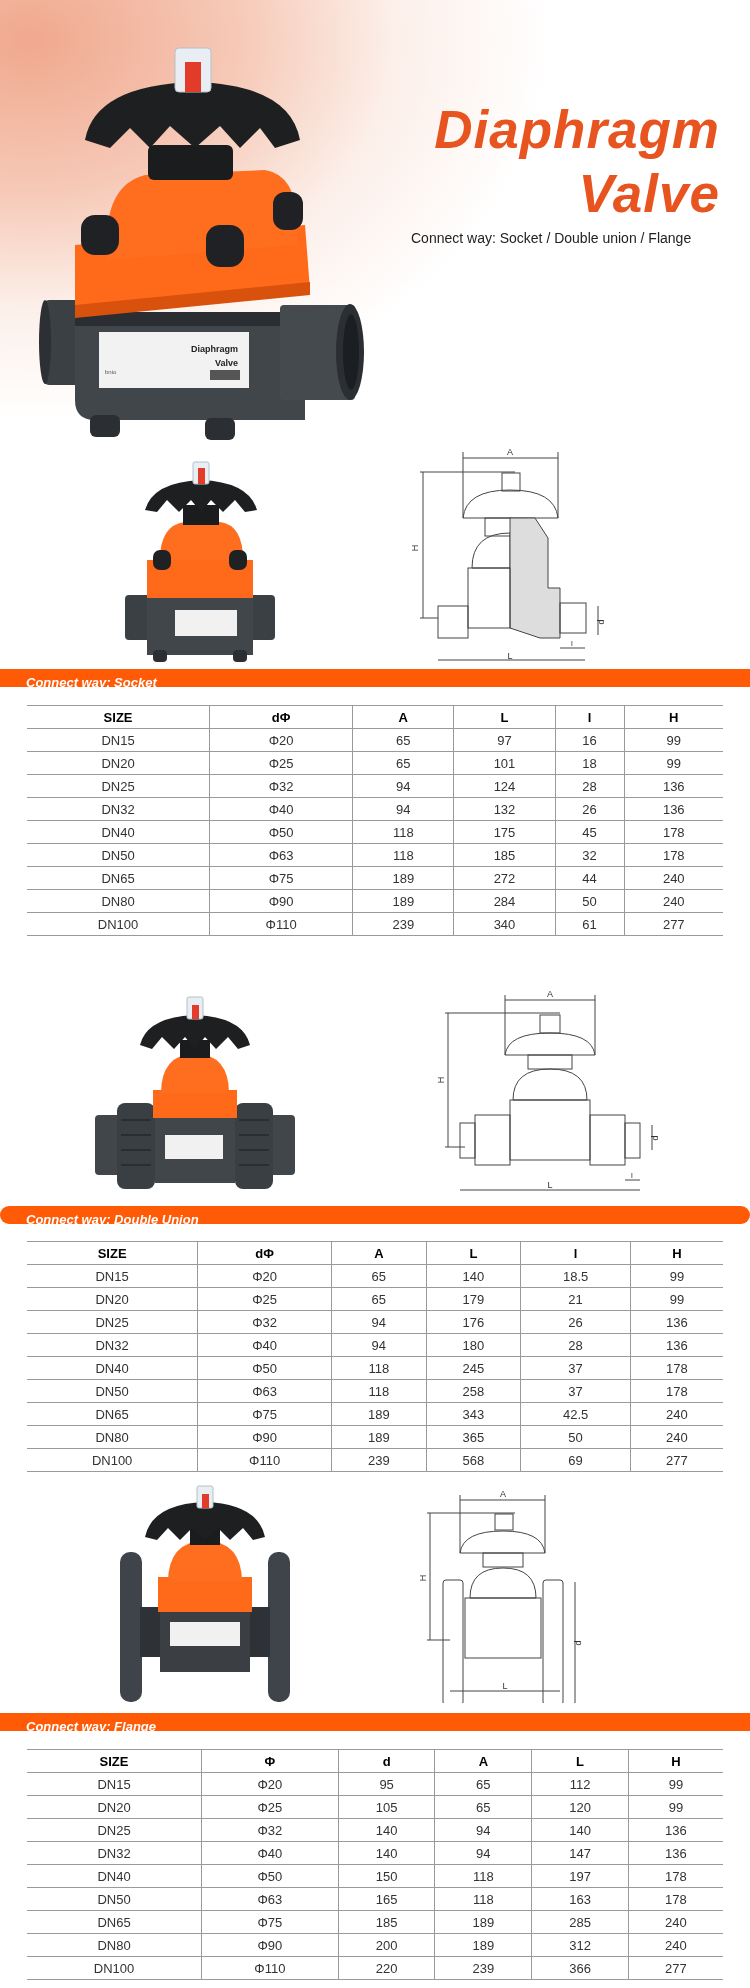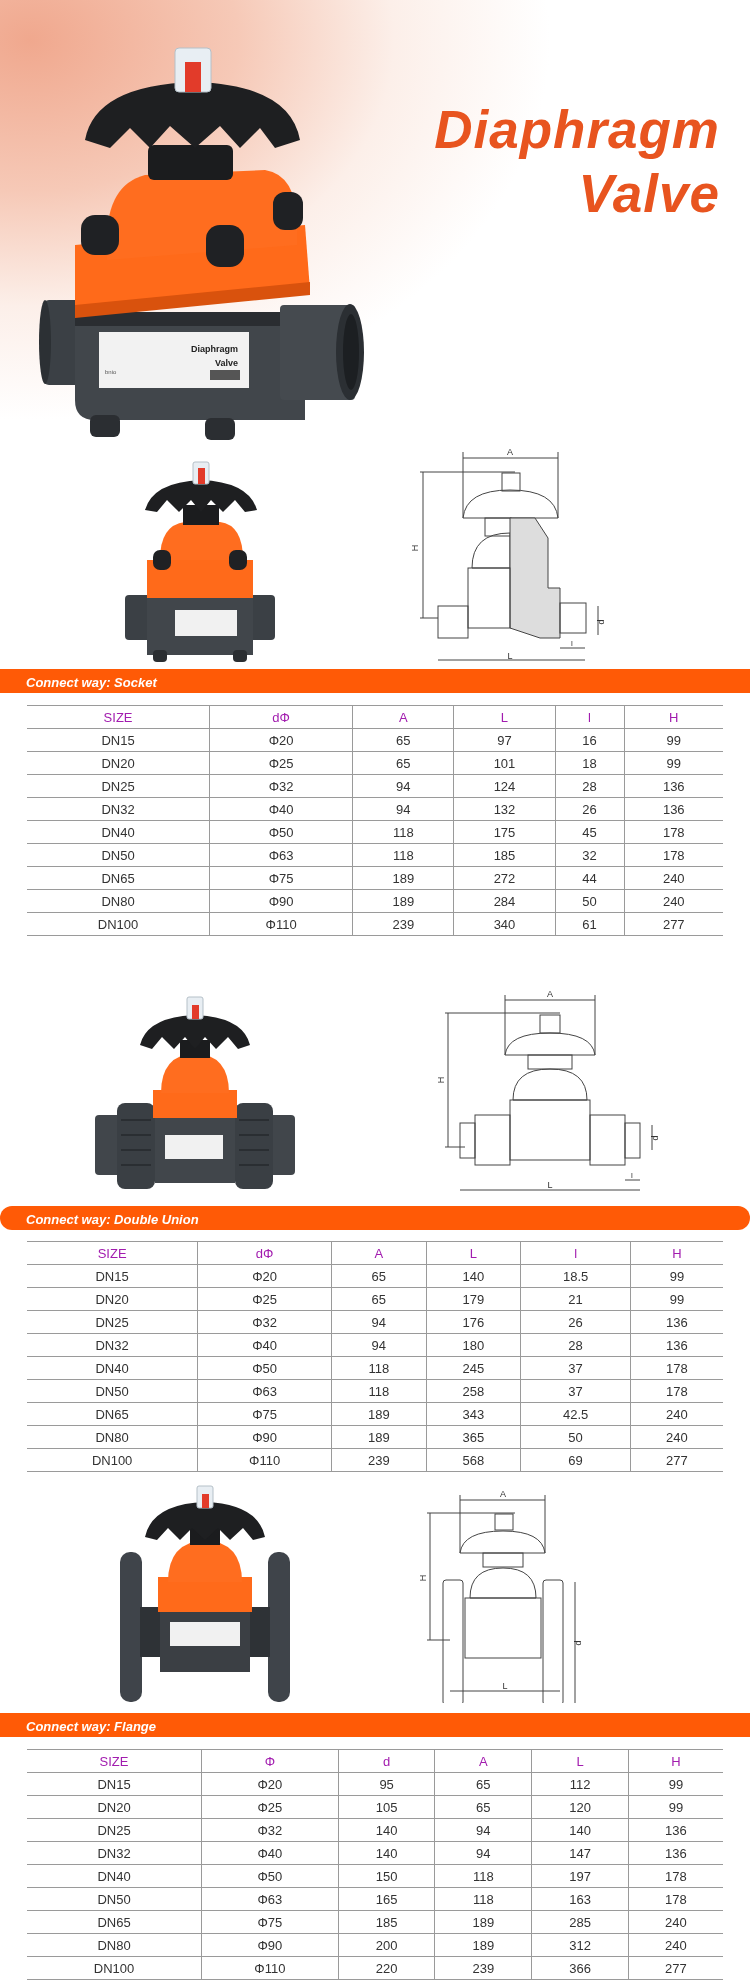--- a/index.html
+++ b/index.html
@@ -1,25 +1,25 @@
 <!DOCTYPE html>
 <html><head>
 <meta charset="utf-8">
 <style>
   html, body { margin:0; padding:0; background:#ffffff; }
   body { width:750px; height:1988px; position:relative; overflow:hidden; font-family:"Liberation Sans", sans-serif; color:#333; }
   .hero { position:absolute; left:0; top:0; width:750px; height:440px;
     background: radial-gradient(ellipse 520px 380px at 30px 40px, #f0a88e 0%, #f6c9b7 40%, #fcefe9 70%, #ffffff 100%); }
   .title { position:absolute; right:30px; top:98px; text-align:right; color:#e8541f; font-weight:bold; font-style:italic; font-size:53px; line-height:64px; letter-spacing:1px; }
   .specs { position:absolute; left:411px; top:226px; font-size:14px; color:#222; line-height:25px; }
-  .band { position:absolute; left:0; width:750px; height:24px; background:#ff5a06; color:#ffffff; font-weight:bold; font-style:italic; font-size:13px; line-height:27px; padding-left:26px; box-sizing:border-box; }
+  .band { position:absolute; left:0; width:750px; height:18px; background:#ff5a06; color:#ffffff; font-weight:bold; font-style:italic; font-size:13px; line-height:27px; padding-left:26px; box-sizing:border-box; }
   table.spec { position:absolute; left:27px; width:696px; border-collapse:collapse; font-size:13px; color:#333; }
   table.spec th, table.spec td { border-top:1px solid #9a9a9a; border-bottom:1px solid #9a9a9a; text-align:center; height:22px; padding:0; }
   table.spec th + th, table.spec td + td { border-left:1px solid #9a9a9a; }
-  table.spec th { font-weight:normal; color:#a21caf;margin-top:12px; }
+  table.spec th { font-weight:bold; color:#000000;margin-top:12px; }
   .photo, .drawing { position:absolute; }
   svg { display:block; }
 </style>
 </head>
 <body>
 
 <div class="hero"></div>
 
 <div class="photo" style="left:35px;top:20px;width:330px;height:420px;">
   <svg width="330" height="420" viewBox="0 0 330 420">
@@ -60,20 +60,21 @@
     <rect x="150" y="42" width="16" height="30" fill="#e23b2a"></rect>
   </svg>
 </div>
 
 <div class="title">
   <div>Diaphragm</div>
   <div>Valve</div>
 </div>
 
 <div class="specs">
+  <div>Connect way: Socket / Double union / Flange</div>
 </div>
 
 <div class="photo" style="left:125px;top:450px;width:150px;height:215px;">
   <svg width="150" height="215" viewBox="0 0 150 215">
     <rect x="0" y="145" width="35" height="45" rx="4" fill="#3b4045"></rect>
     <rect x="115" y="145" width="35" height="45" rx="4" fill="#3b4045"></rect>
     <rect x="22" y="145" width="106" height="60" fill="#41464b"></rect>
     <rect x="50" y="160" width="62" height="26" fill="#f1f1f1"></rect>
     <rect x="28" y="200" width="14" height="12" rx="4" fill="#2b2e32"></rect>
     <rect x="108" y="200" width="14" height="12" rx="4" fill="#2b2e32"></rect>

